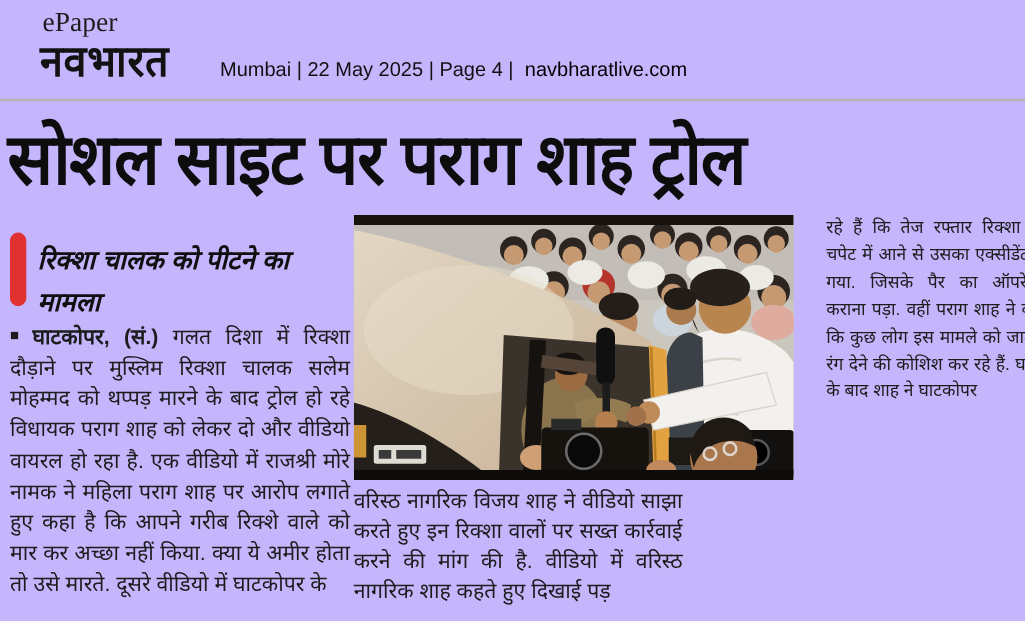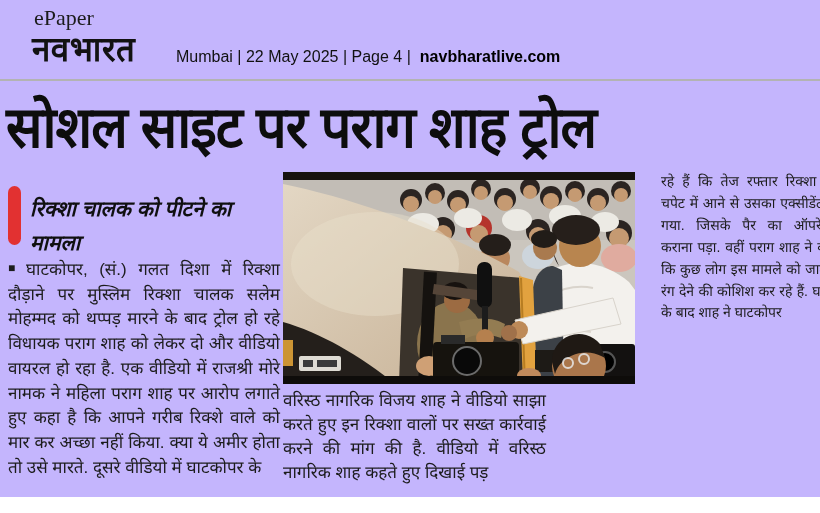--- a/index.html
+++ b/index.html
@@ -18,21 +18,21 @@
   }
   .brand-logo {
     position:absolute; left:32px; top:24px;
     font-size:33px; font-weight:800; color:#121212;
     letter-spacing:0.5px; transform:scaleY(1.05); transform-origin:top left;
   }
   .masthead-meta {
     position:absolute; left:176px; top:48px;
     font-size:16px; color:#111; white-space:nowrap;
   }
-  .masthead-meta .site { font-weight:700; margin-left:9px; color:#000; }
+  .masthead-meta .site { font-weight:400; margin-left:9px; color:#000; }
   .masthead-divider {
     position:absolute; left:0; right:0; top:79px; height:2px;
     background:#b3b3b3;
   }
   
   .headline {
     position:absolute; left:6px; top:86px; width:810px;
     font-size:54px; font-weight:800; color:#0d0d0d;
     white-space:nowrap; letter-spacing:-1px;
     transform:scaleY(1.06); transform-origin:top left;
@@ -45,21 +45,21 @@
   .kicker-text {
     position:absolute; left:30px; top:192px; width:240px;
     font-size:21px; line-height:34px; font-weight:700; color:#101010;font-style:italic;
   }
   
   .col { position:absolute; text-align:justify; color:#1c1c1c; }
   .col-left  { left:8px;  top:256px; width:272px; font-size:17px;  line-height:24.7px; }
   .col-right { left:661px; top:171px; width:178px; font-size:14px; line-height:21.9px; }
   .col-mid-lower   { left:283px; top:389px; width:263px; font-size:17px; line-height:24px; }
   .col-right-lower { left:551px; top:389px; width:268px; font-size:17px; line-height:28px; }
-  .dateline { font-weight:400; }
+  .dateline { font-weight:700; }
   .bullet { font-size:12px; vertical-align:3px; margin-right:4px; }
   
   .photo {
     position:absolute; left:283px; top:172px; width:352px; height:212px;
     overflow:hidden; background:#c9c4bc;
   }
   .photo svg { display:block; }
   
   .remnants { position:absolute; left:0; top:505px; width:820px; height:8px; overflow:hidden; }
   .remnants i {

